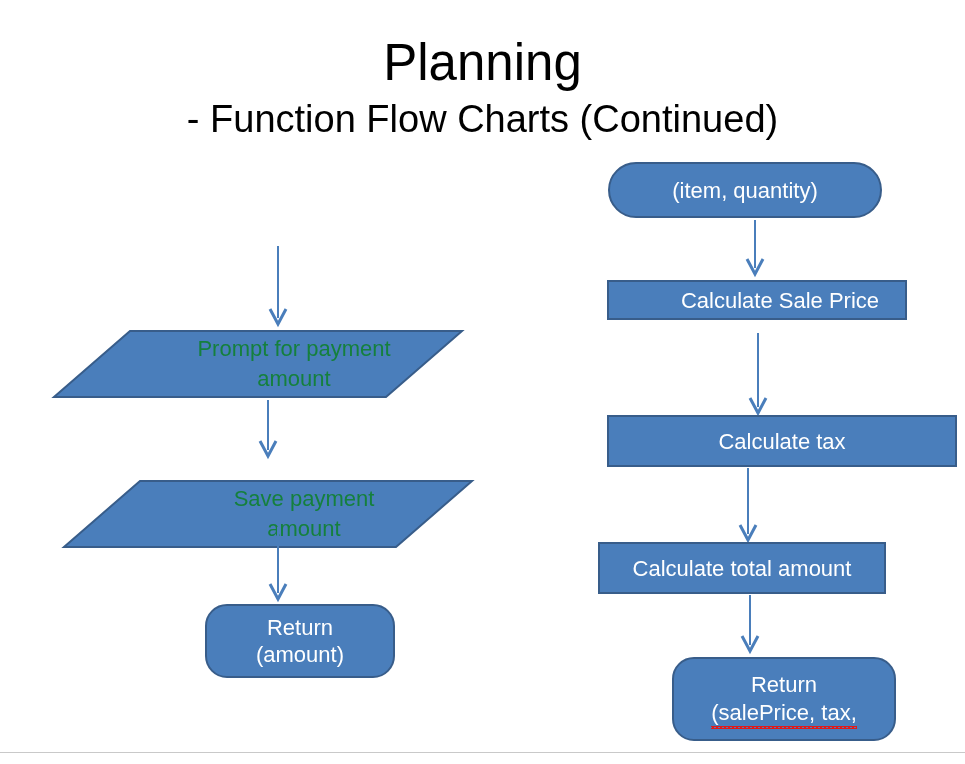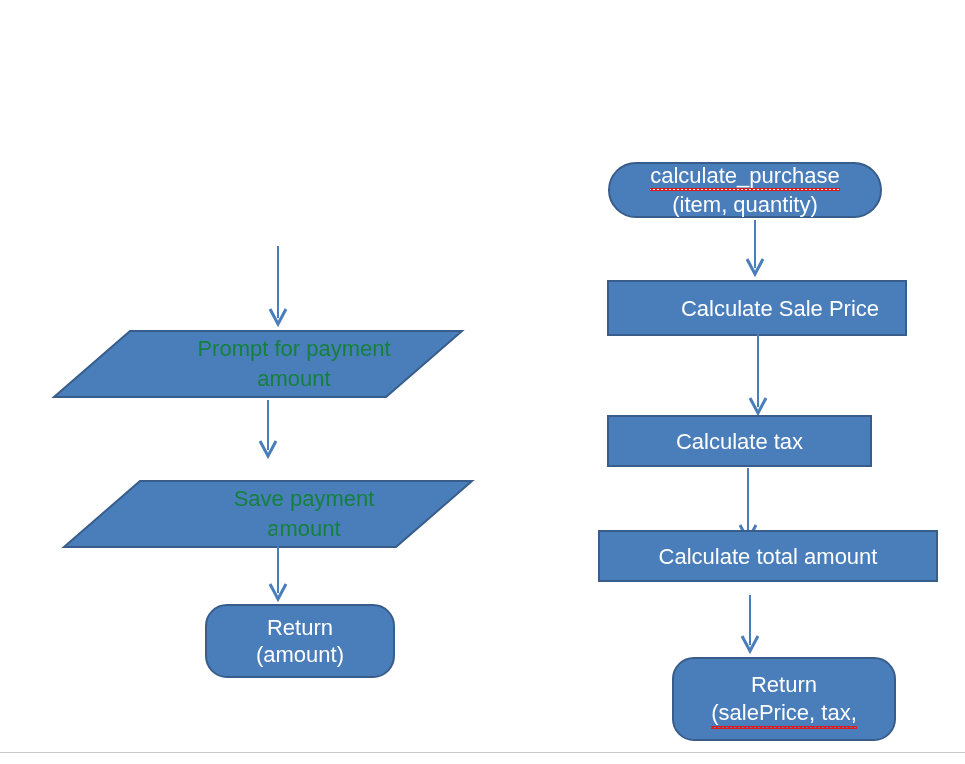--- a/index.html
+++ b/index.html
@@ -134,20 +134,24 @@
     background: #c9c9c9;
   }
 
   .line1, .line2, .line3 { display: block; }
 </style>
 </head>
 <body>
 
 <div class="slide">
 
+  <div class="title-block">
+    <div class="title-main">Planning</div>
+    <div class="title-sub">- Function Flow Charts (Continued)</div>
+  </div>
 
 
   <div class="arrow" style="left:258px; top:246px;">
     <svg width="40" height="82" viewBox="0 0 40 82">
       <line x1="20" y1="0" x2="20" y2="72" stroke="#4a7ebb" stroke-width="2"></line>
       <polyline points="12,63 20,78 28,63" fill="none" stroke="#4a7ebb" stroke-width="3"></polyline>
     </svg>
   </div>
 
   <div class="para-wrap" style="left:52px; top:329px; width:412px; height:70px;">
@@ -187,54 +191,53 @@
       <polyline points="12,57 20,72 28,57" fill="none" stroke="#4a7ebb" stroke-width="3"></polyline>
     </svg>
   </div>
 
   <div class="node rounded" style="left:165px; top:604px; width:190px; height:74px; flex-direction:column;">
     <span class="line1">Return</span>
     <span class="line2">(amount)</span>
   </div>
 
   <div class="node terminal" style="left:608px; top:162px; width:274px; height:56px; flex-direction:column;">
-    <span class="squiggle underline-solid">calculate_purchase</span>
     <span class="line2">(item, quantity)</span>
   </div>
 
   <div class="arrow" style="left:735px; top:220px;">
     <svg width="40" height="58" viewBox="0 0 40 58">
       <line x1="20" y1="0" x2="20" y2="48" stroke="#4a7ebb" stroke-width="2"></line>
       <polyline points="12,39 20,54 28,39" fill="none" stroke="#4a7ebb" stroke-width="3"></polyline>
     </svg>
   </div>
 
-  <div class="node process" style="left:607px; top:280px; width:300px; height:56px;padding-left:46px;">
+  <div class="node process" style="left:607px; top:280px; width:300px; height:40px;padding-left:46px;">
     <span>Calculate Sale Price</span>
   </div>
 
   <div class="arrow" style="left:738px; top:333px;">
     <svg width="40" height="84" viewBox="0 0 40 84">
       <line x1="20" y1="0" x2="20" y2="74" stroke="#4a7ebb" stroke-width="2"></line>
       <polyline points="12,65 20,80 28,65" fill="none" stroke="#4a7ebb" stroke-width="3"></polyline>
     </svg>
   </div>
 
-  <div class="node process" style="left:607px; top:415px; width:265px; height:52px;text-align:center;">
+  <div class="node process" style="left:607px; top:415px; width:350px; height:52px;text-align:center;">
     <span>Calculate tax</span>
   </div>
 
   <div class="arrow" style="left:728px; top:468px;">
     <svg width="40" height="76" viewBox="0 0 40 76">
       <line x1="20" y1="0" x2="20" y2="66" stroke="#4a7ebb" stroke-width="2"></line>
       <polyline points="12,57 20,72 28,57" fill="none" stroke="#4a7ebb" stroke-width="3"></polyline>
     </svg>
   </div>
 
-  <div class="node process" style="left:598px; top:530px; width:340px; height:52px;">
+  <div class="node process" style="left:598px; top:542px; width:288px; height:52px;">
     <span>Calculate total amount</span>
   </div>
 
   <div class="arrow" style="left:730px; top:595px;">
     <svg width="40" height="60" viewBox="0 0 40 60">
       <line x1="20" y1="0" x2="20" y2="50" stroke="#4a7ebb" stroke-width="2"></line>
       <polyline points="12,41 20,56 28,41" fill="none" stroke="#4a7ebb" stroke-width="3"></polyline>
     </svg>
   </div>
 

